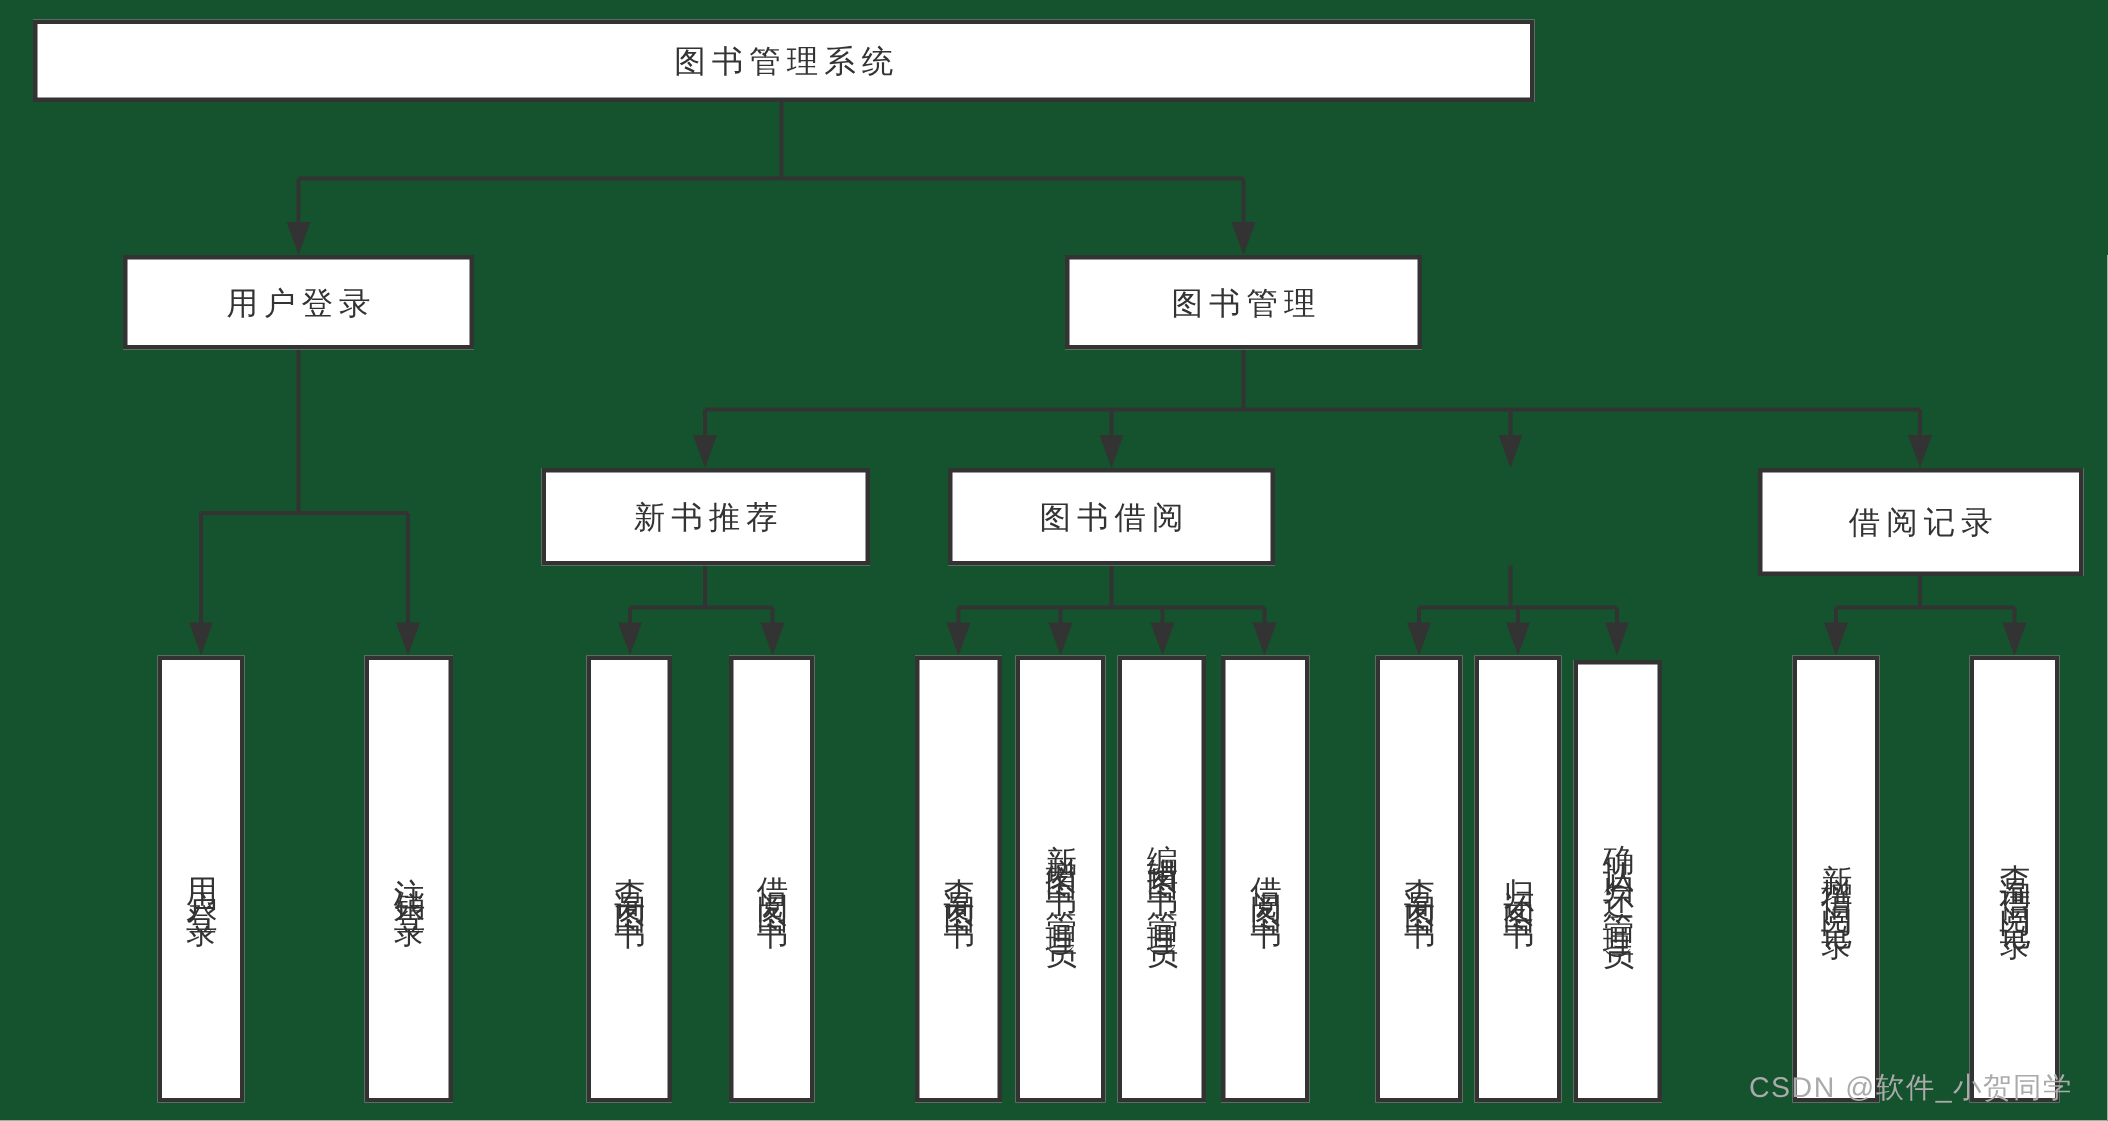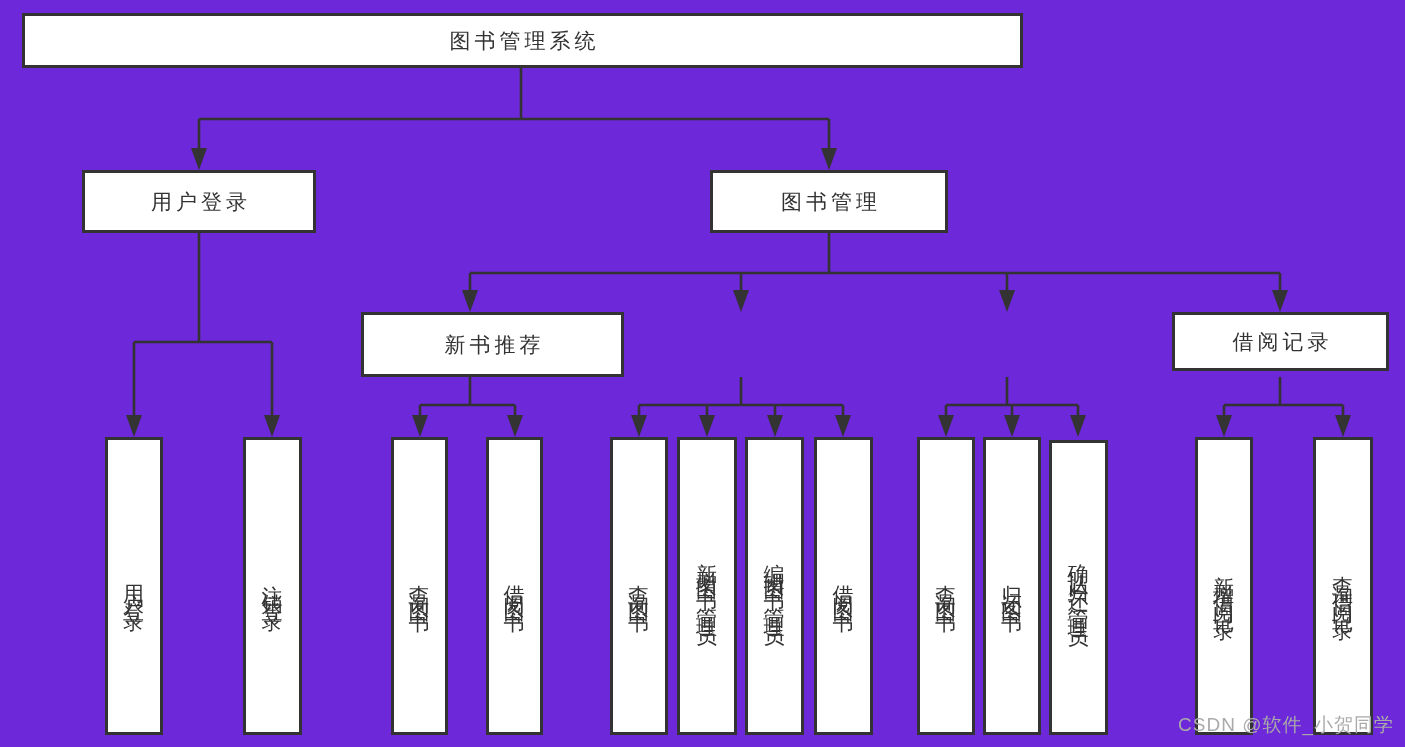--- a/index.html
+++ b/index.html
@@ -5,21 +5,21 @@
   html, body {
     margin: 0;
     padding: 0;
     background: #ffffff;
     font-family: "Liberation Sans", sans-serif;
   }
   .canvas {
     position: relative;
     width: 1405px;
     height: 747px;
-    background: #6d28d9;
+    background: #14532d;
     overflow: hidden;
   }
   .connectors {
     position: absolute;
     left: 0;
     top: 0;
     width: 1405px;
     height: 747px;
     pointer-events: none;
   }
@@ -41,21 +41,21 @@
   }
   .vbox {
     writing-mode: vertical-rl;
     text-orientation: mixed;
     font-size: 21px;
     letter-spacing: 9px;
     line-height: 1;
   }
   .watermark {
     position: absolute;
-    right: 11px;
+    right: 23px;
     top: 712px;
     font-size: 19px;
     letter-spacing: 1px;
     color: #aaaaaa;
     white-space: nowrap;
   }
 </style>
 </head>
 <body>
 
@@ -92,22 +92,23 @@
       <polygon points="1216,415 1232,415 1224,437"></polygon>
       <polygon points="1335,415 1351,415 1343,437"></polygon>
     </g>
   </svg>
 
   <div class="node hbox" style="left:22px; top:13px; width:1001px; height:55px;">图书管理系统</div>
 
   <div class="node hbox" style="left:82px; top:170px; width:234px; height:63px;">用户登录</div>
   <div class="node hbox" style="left:710px; top:170px; width:238px; height:63px;text-align:right;">图书管理</div>
 
-  <div class="node hbox" style="left:361px; top:312px; width:263px; height:65px;">新书推荐</div>
-  <div class="node hbox" style="left:1172px; top:312px; width:217px; height:59px;">借阅记录</div>
+  <div class="node hbox" style="left:361px; top:312px; width:219px; height:65px;">新书推荐</div>
+  <div class="node hbox" style="left:632px; top:312px; width:218px; height:65px;">图书借阅</div>
+  <div class="node hbox" style="left:1172px; top:312px; width:217px; height:72px;">借阅记录</div>
 
   <div class="node vbox" style="left:105px; top:437px; width:58px; height:298px;">用户登录</div>
   <div class="node vbox" style="left:243px; top:437px; width:59px; height:298px;">注销登录</div>
 
   <div class="node vbox" style="left:391px; top:437px; width:57px; height:298px;">查询图书</div>
   <div class="node vbox" style="left:486px; top:437px; width:57px; height:298px;">借阅图书</div>
 
   <div class="node vbox" style="left:610px; top:437px; width:58px; height:298px;">查询图书</div>
   <div class="node vbox" style="left:677px; top:437px; width:60px; height:298px;">新增图书（管理员）</div>
   <div class="node vbox" style="left:745px; top:437px; width:59px; height:298px;">编辑图书（管理员）</div>

